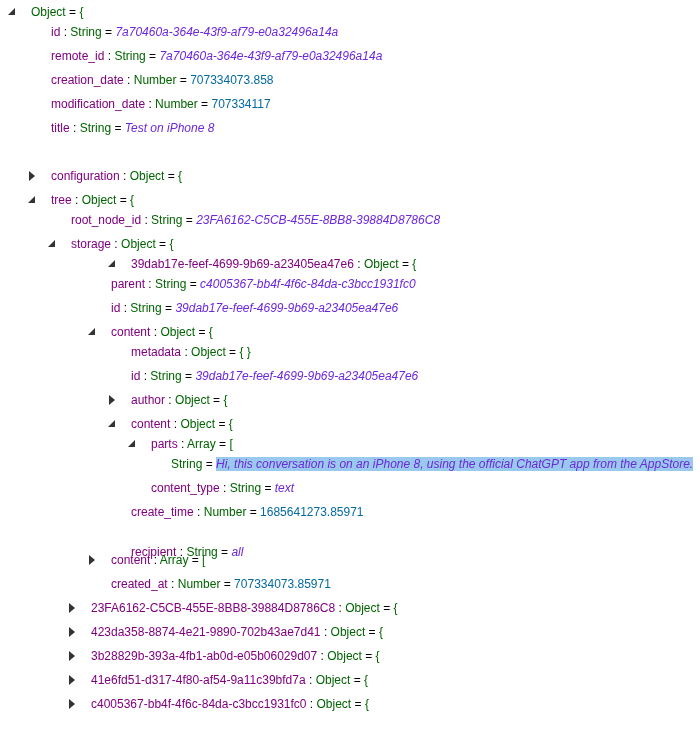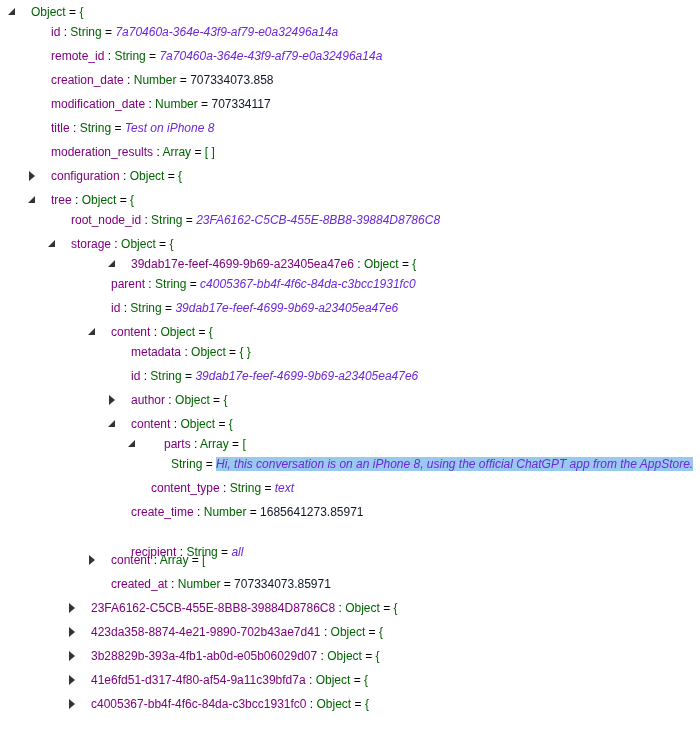--- a/index.html
+++ b/index.html
@@ -11,21 +11,21 @@
   .arrow.expanded::before { content: ""; position: absolute; left: 1px; top: 1px;
        border-style: solid; border-width: 0 0 7px 7px; border-color: transparent transparent #333 transparent; }
   .arrow.collapsed::before { content: ""; position: absolute; left: 2px; top: 0px;
        border-style: solid; border-width: 5px 0 5px 6px; border-color: transparent transparent transparent #333; }
   .txt { position: absolute; top: 0; }
   .k { color: #800080; }
   .sep { color: #000; }
   .t { color: #006400; }
   .eq { color: #000; }
   .vs { color: #6d28d9; font-style: italic; }
-  .vn { color: #0f172a; }
+  .vn { color: #0369a1; }
   .br { color: #006400; }
   .sel { background: #99c9ef; }
 </style>
 </head>
 <body>
 
 <div class="tree" id="tree">
     <div class="row" style="top: 3px; left: 0px; width: 700px;">
       <span class="arrow expanded" style="left: 7px;"></span>
       <span class="txt" style="left: 31px;"><span class="t">Object</span><span class="eq"> = </span><span class="br">{</span></span>
@@ -37,23 +37,20 @@
       <span class="txt" style="left: 51px;"><span class="k">remote_id</span><span class="sep"> : </span><span class="t">String</span><span class="eq"> = </span><span class="vs">7a70460a-364e-43f9-af79-e0a32496a14a</span></span>
     </div>
     <div class="row" style="top: 71px; left: 0px; width: 700px;">
       <span class="txt" style="left: 51px;"><span class="k">creation_date</span><span class="sep"> : </span><span class="t">Number</span><span class="eq"> = </span><span class="vn">707334073.858</span></span>
     </div>
     <div class="row" style="top: 95px; left: 0px; width: 700px;">
       <span class="txt" style="left: 51px;"><span class="k">modification_date</span><span class="sep"> : </span><span class="t">Number</span><span class="eq"> = </span><span class="vn">707334117</span></span>
     </div>
     <div class="row" style="top: 119px; left: 0px; width: 700px;">
       <span class="txt" style="left: 51px;"><span class="k">title</span><span class="sep"> : </span><span class="t">String</span><span class="eq"> = </span><span class="vs">Test on iPhone 8</span></span>
-    </div>
-    <div class="row" style="top: 143px; left: 0px; width: 700px;">
-      <span class="txt" style="left: 51px;"><span class="k">moderation_results</span><span class="sep"> : </span><span class="t">Array</span><span class="eq"> = </span><span class="br">[ ]</span></span>
     </div>
     <div class="row" style="top: 167px; left: 0px; width: 700px;">
       <span class="arrow collapsed" style="left: 27px;"></span>
       <span class="txt" style="left: 51px;"><span class="k">configuration</span><span class="sep"> : </span><span class="t">Object</span><span class="eq"> = </span><span class="br">{</span></span>
     </div>
     <div class="row" style="top: 191px; left: 0px; width: 700px;">
       <span class="arrow expanded" style="left: 27px;"></span>
       <span class="txt" style="left: 51px;"><span class="k">tree</span><span class="sep"> : </span><span class="t">Object</span><span class="eq"> = </span><span class="br">{</span></span>
     </div>
     <div class="row" style="top: 211px; left: 0px; width: 700px;">
@@ -86,21 +83,21 @@
     <div class="row" style="top: 391px; left: 0px; width: 700px;">
       <span class="arrow collapsed" style="left: 107px;"></span>
       <span class="txt" style="left: 131px;"><span class="k">author</span><span class="sep"> : </span><span class="t">Object</span><span class="eq"> = </span><span class="br">{</span></span>
     </div>
     <div class="row" style="top: 415px; left: 0px; width: 700px;">
       <span class="arrow expanded" style="left: 107px;"></span>
       <span class="txt" style="left: 131px;"><span class="k">content</span><span class="sep"> : </span><span class="t">Object</span><span class="eq"> = </span><span class="br">{</span></span>
     </div>
     <div class="row" style="top: 435px; left: 0px; width: 700px;">
       <span class="arrow expanded" style="left: 127px;"></span>
-      <span class="txt" style="left: 164px; text-align: right;"><span class="k">parts</span><span class="sep"> : </span><span class="t">Array</span><span class="eq"> = </span><span class="br">[</span></span>
+      <span class="txt" style="left: 151px; text-align: right;"><span class="k">parts</span><span class="sep"> : </span><span class="t">Array</span><span class="eq"> = </span><span class="br">[</span></span>
     </div>
     <div class="row" style="top: 455px; left: 0px; width: 620px;">
       <span class="txt" style="left: 171px;"><span class="t">String</span><span class="eq"> = </span><span class="vs sel">Hi, this conversation is on an iPhone 8, using the official ChatGPT app from the AppStore.</span></span>
     </div>
     <div class="row" style="top: 479px; left: 0px; width: 700px;">
       <span class="txt" style="left: 151px;"><span class="k">content_type</span><span class="sep"> : </span><span class="t">String</span><span class="eq"> = </span><span class="vs">text</span></span>
     </div>
     <div class="row" style="top: 503px; left: 0px; width: 700px;">
       <span class="txt" style="left: 131px;"><span class="k">create_time</span><span class="sep"> : </span><span class="t">Number</span><span class="eq"> = </span><span class="vn">1685641273.85971</span></span>
     </div>

